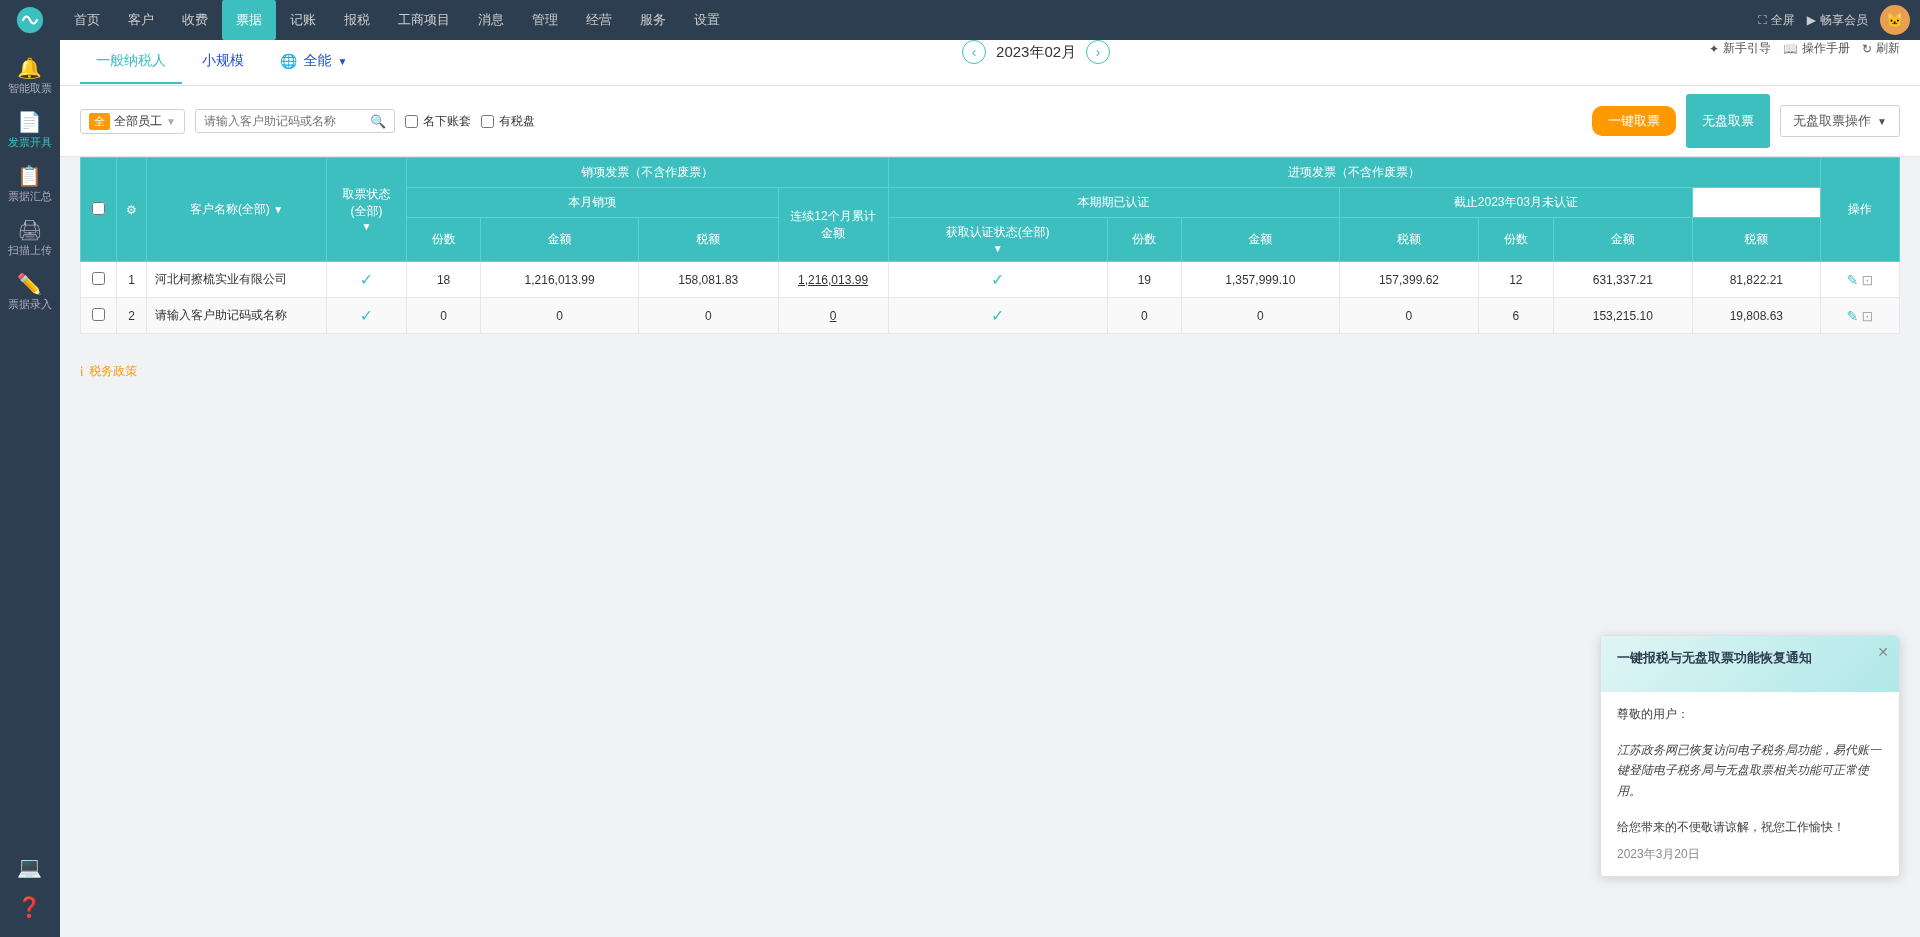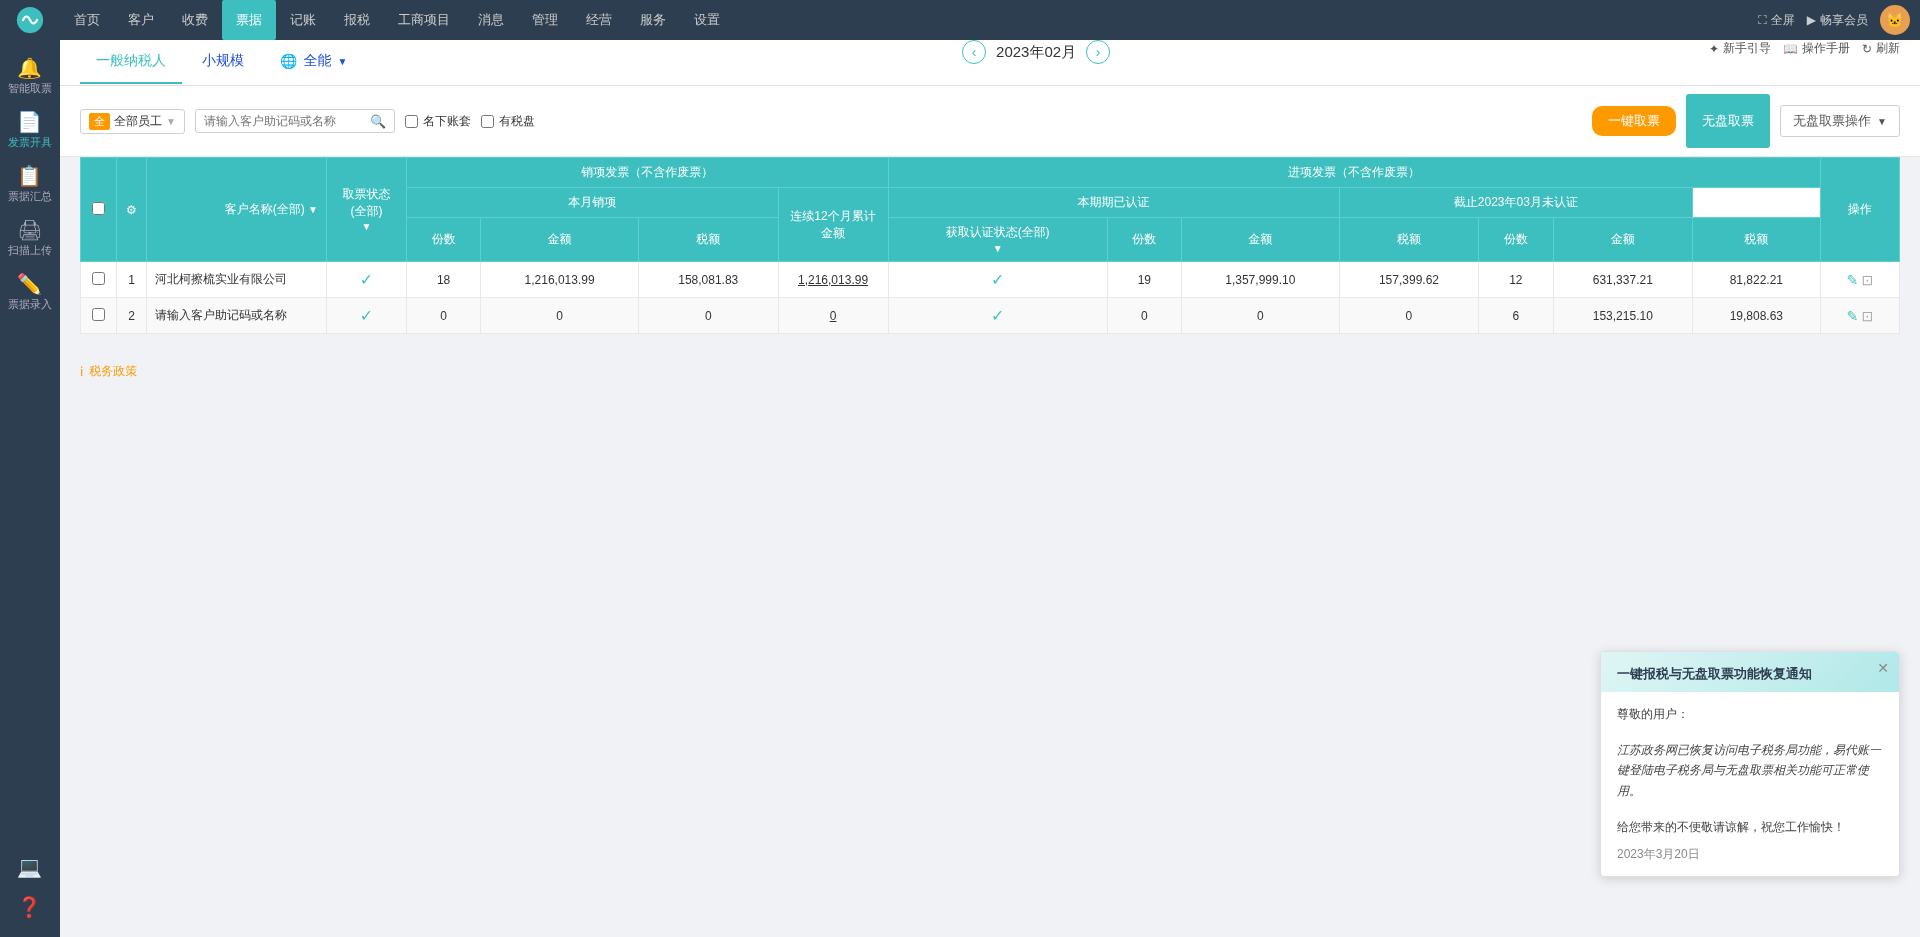--- a/index.html
+++ b/index.html
@@ -170,21 +170,21 @@
     
     .notification-popup {
       position: fixed; bottom: 60px; right: 20px;
       width: 300px; background: #fff;
       border: 1px solid #e0e0e0; border-radius: 4px;
       box-shadow: 0 2px 12px rgba(0,0,0,0.15);
       z-index: 200; font-size: 12px;
     }
     .notif-header {
       background: linear-gradient(135deg, #e0f5f5 0%, #b0e8e8 100%);
-      padding: 12px 16px 8px; position: relative;
+      padding: 12px 16px 24px; position: relative;
       border-radius: 4px 4px 0 0;
     }
     .notif-header .close-btn {
       position: absolute; top: 8px; right: 10px;
       cursor: pointer; color: #888; font-size: 14px;
     }
     .notif-body { padding: 12px 16px; color: #444; line-height: 1.7; }
     .notif-date { color: #888; margin-top: 6px; }
 
     
@@ -341,21 +341,21 @@
     <table>
       <thead>
 
         <tr class="thead-top">
           <th rowspan="3" style="width:36px;">
             <input type="checkbox" style="">
           </th>
           <th rowspan="3" style="width:30px;">
             <span>⚙</span>
           </th>
-          <th rowspan="3" style="width:180px; text-align:right;">
+          <th rowspan="3" style="width:180px; text-align:center;">
             <span>客户名称(全部)</span>
             <span style="font-size:10px;">▼</span>
           </th>
           <th rowspan="3" style="width:80px;">
             <div style="line-height:1.4;">取票状态(全部)</div>
             <span style="font-size:10px;">▼</span>
           </th>
           <th colspan="4">销项发票（不含作废票）</th>
           <th colspan="7">进项发票（不含作废票）</th>
           <th rowspan="3">操作</th>

